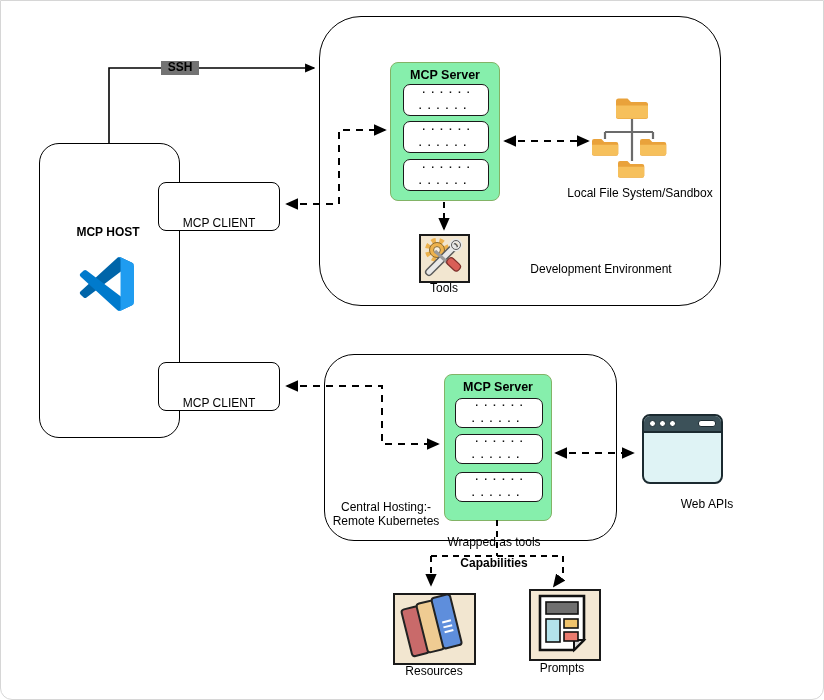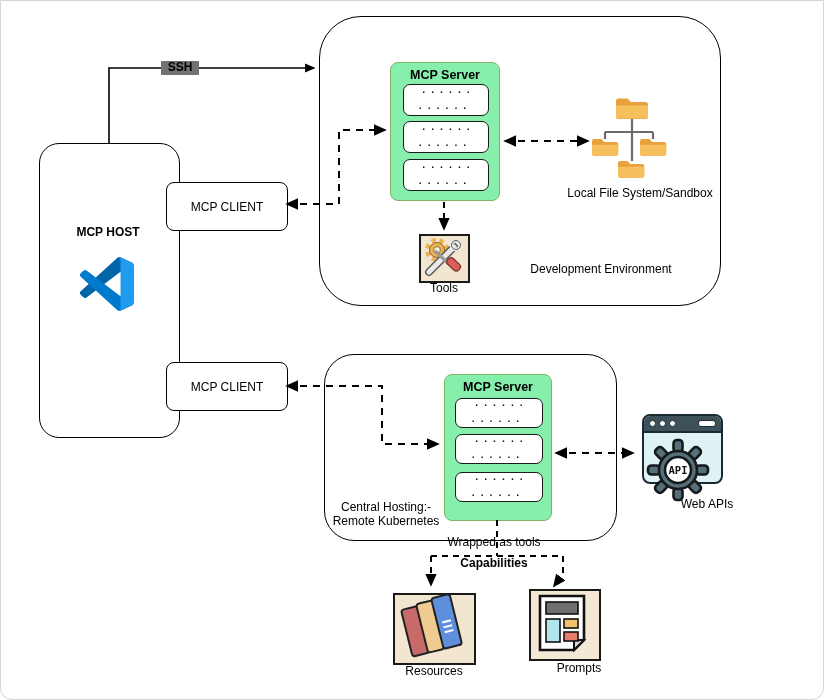--- a/index.html
+++ b/index.html
@@ -11,22 +11,22 @@
   }
   .abs{position:absolute;}
   .lbl{font-size:12px;line-height:1.15;text-align:center;color:#000;}
   .bold{font-weight:bold;}
   
   .bigbox{border:1.6px solid #000;background:#fff;}
   .devenv{left:318px;top:15px;width:400px;height:288px;border-radius:42px;}
   .central{left:323px;top:353px;width:291px;height:185px;border-radius:30px;}
   .host{left:38px;top:142px;width:139px;height:293px;border-radius:20px;}
   .client{
-    left:165px;width:120px;height:47px;border:1.6px solid #000;border-radius:8px;
-    background:#fff;z-index:3;display:flex;align-items:center;justify-content:center;
+    left:157px;width:120px;height:47px;border:1.6px solid #000;border-radius:8px;
+    background:#fff;z-index:3;display:flex;align-items:flex-end;justify-content:center;
     font-size:12px;
   }
   
   .server{
     background:#86efac;border:1.6px solid #82b366;border-radius:8px;z-index:2;
   }
   .server .title{width:100%;text-align:center;font-weight:bold;font-size:12.5px;margin-top:5px;}
   .slot{
     position:absolute;background:#fff;border:1.3px solid #1a1a1a;border-radius:7px;
     display:flex;align-items:center;justify-content:center;
@@ -140,39 +140,20 @@
   </div>
 
   <div class="abs browser">
     <div class="bhead">
       <span class="dot"></span>
       <span class="dot"></span>
       <span class="dot"></span>
       <span class="pill"></span>
     </div>
   </div>
-  <div class="abs" style="left:645px;top:437px;width:64px;height:64px;z-index:3;">
-    <svg width="64" height="64" viewBox="0 0 64 64">
-      <g fill="#56707a" stroke="#14191b" stroke-width="2.6">
-        <g>
-          <rect x="27.5" y="2" width="9" height="12" rx="3.5"></rect>
-          <rect x="27.5" y="2" width="9" height="12" rx="3.5" transform="rotate(45 32 32)"></rect>
-          <rect x="27.5" y="2" width="9" height="12" rx="3.5" transform="rotate(90 32 32)"></rect>
-          <rect x="27.5" y="2" width="9" height="12" rx="3.5" transform="rotate(135 32 32)"></rect>
-          <rect x="27.5" y="2" width="9" height="12" rx="3.5" transform="rotate(180 32 32)"></rect>
-          <rect x="27.5" y="2" width="9" height="12" rx="3.5" transform="rotate(225 32 32)"></rect>
-          <rect x="27.5" y="2" width="9" height="12" rx="3.5" transform="rotate(270 32 32)"></rect>
-          <rect x="27.5" y="2" width="9" height="12" rx="3.5" transform="rotate(315 32 32)"></rect>
-        </g>
-        <circle cx="32" cy="32" r="19"></circle>
-      </g>
-      <circle cx="32" cy="32" r="13" fill="#fff" stroke="#14191b" stroke-width="2.6"></circle>
-      <text x="32" y="36" text-anchor="middle" font-family="DejaVu Sans Mono, monospace" font-size="10.5" font-weight="bold" fill="#111">API</text>
-    </svg>
-  </div>
   <div class="abs lbl" style="left:663px;top:497px;width:86px;">Web APIs</div>
 
   <div class="abs lbl bold" style="left:430px;top:556px;width:126px;z-index:6;">Capabilities</div>
   <div class="abs lbl" style="left:430px;top:535px;width:126px;z-index:6;">Wrapped as tools</div>
 
   <div class="abs plate" style="left:392px;top:592px;width:79px;height:68px;">
     <svg width="77" height="66" viewBox="0 0 77 66">
       <g transform="rotate(-14 38 36)">
         <rect x="12" y="8" width="17" height="48" rx="3" fill="#c96a6a" stroke="#222" stroke-width="2"></rect>
         <rect x="28" y="6" width="17" height="50" rx="3" fill="#efcb92" stroke="#222" stroke-width="2"></rect>
@@ -190,21 +171,21 @@
   <div class="abs plate" style="left:528px;top:588px;width:68px;height:68px;background:#f4e8d4;">
     <svg width="64" height="64" viewBox="0 0 64 64">
       <path d="M9,5 H53 V49 L43,59 H9 Z" fill="#fff" stroke="#111" stroke-width="2.6"></path>
       <path d="M53,49 L43,49 L43,59 Z" fill="#d8d8d8" stroke="#111" stroke-width="2"></path>
       <rect x="15" y="11" width="32" height="12" fill="#6f6f6f" stroke="#111" stroke-width="1.6"></rect>
       <rect x="15" y="28" width="14" height="23" fill="#b3e3ec" stroke="#111" stroke-width="1.6"></rect>
       <rect x="33" y="28" width="14" height="9" fill="#f0c36b" stroke="#111" stroke-width="1.6"></rect>
       <rect x="33" y="41" width="14" height="9" fill="#ea7b6f" stroke="#111" stroke-width="1.6"></rect>
     </svg>
   </div>
-  <div class="abs lbl" style="left:543px;top:661px;width:70px;">Prompts</div>
+  <div class="abs lbl" style="left:526px;top:661px;width:70px;">Prompts</div>
 
   <svg class="overlay" width="822" height="698" viewBox="0 0 822 698">
     <defs>
       <marker id="arr" viewBox="0 0 10 10" refX="8.6" refY="5" markerWidth="6.5" markerHeight="6.5" orient="auto-start-reverse">
         <path d="M0,0.6 L10,5 L0,9.4 Z" fill="#000"></path>
       </marker>
     </defs>
     <path d="M108,142 V67 H313" fill="none" stroke="#000" stroke-width="1.6" marker-end="url(#arr)"></path>
     <path d="M286,203 H338 V129 H384" fill="none" stroke="#000" stroke-width="2" stroke-dasharray="7 6" marker-start="url(#arr)" marker-end="url(#arr)"></path>
     <path d="M504,140 H587" fill="none" stroke="#000" stroke-width="2" stroke-dasharray="7 6" marker-start="url(#arr)" marker-end="url(#arr)"></path>

